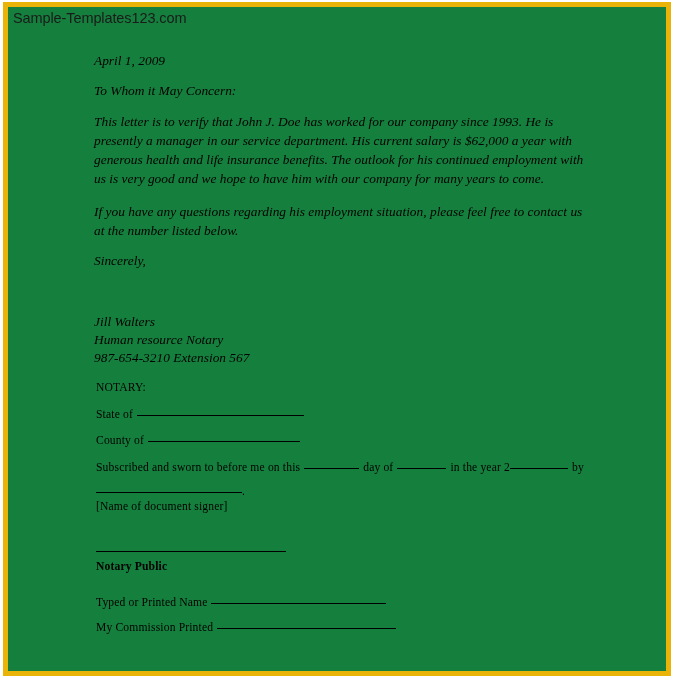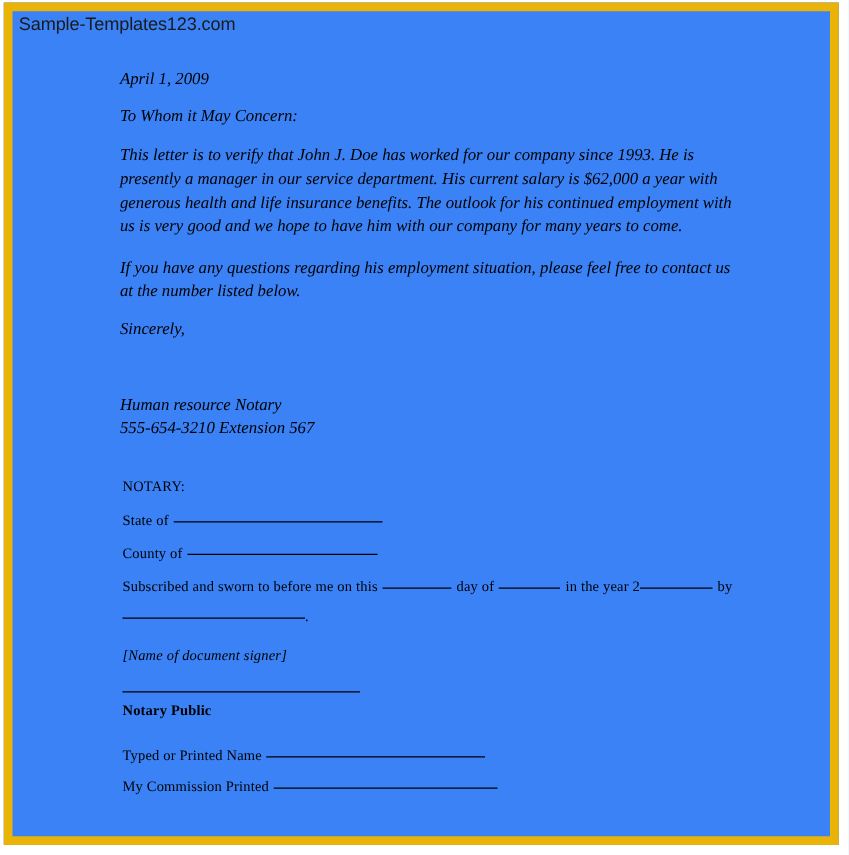--- a/index.html
+++ b/index.html
@@ -16,22 +16,22 @@
     overflow: hidden;
   }
 
   
   #page {
     position: absolute;
     left: 3px;
     top: 2px;
     width: 668px;
     height: 674px;
-    background: #3b82f6;
-    border: 7px solid #eab308;
+    background: #15803d;
+    border: 5px solid #eab308;
     box-sizing: border-box;
     overflow: hidden;
   }
 
   
   #site-header {
     position: absolute;
     left: 5px;
     top: 2px;
     font-family: "Liberation Sans", sans-serif;
@@ -104,22 +104,23 @@
     <p class="blk">This letter is to verify that John J. Doe has worked for our company since 1993. He is presently a manager in our service department.  His current salary is $62,000 a year with generous health and life insurance benefits.  The outlook for his continued employment with us is very good and we hope to have him with our company for many years to come.</p>
     <div class="gap-3"></div>
 
     <p class="blk">If you have any questions regarding his employment situation, please feel free to contact us at the number listed below.</p>
     <div class="gap-4"></div>
 
     <p class="blk">Sincerely,</p>
     <div class="gap-5"></div>
 
     <div class="sig-block">
+      <p class="blk">Jill Walters</p>
       <p class="blk">Human resource Notary</p>
-      <p class="blk">555-654-3210 Extension 567</p>
+      <p class="blk">987-654-3210 Extension 567</p>
     </div>
 
   </div>
 
   <div id="notary">
 
     <div class="nrow" style="top:0px;">NOTARY:</div>
 
     <div class="nrow" style="top:27px;">
       <span class="nrow-label">State of</span><span class="inline-gap"></span><span class="rule" style="width:167px;"></span>
@@ -128,21 +129,21 @@
     <div class="nrow" style="top:53px;">
       <span class="nrow-label">County of</span><span class="inline-gap"></span><span class="rule" style="width:152px;"></span>
     </div>
 
     <div class="nrow" style="top:80px;">
       <span>Subscribed and sworn to before me on this</span><span class="inline-gap"></span><span class="rule" style="width:55px;"></span><span class="inline-gap"></span><span>day of</span><span class="inline-gap"></span><span class="rule" style="width:49px;"></span><span class="inline-gap"></span><span>in the year 2</span><span class="rule" style="width:58px;"></span><span class="inline-gap"></span><span>by</span>
     </div>
 
     <div class="nrow" style="top:104px; width:160px;">
       <span class="rule" style="width:146px;"></span><span>.</span>
-      <div style="margin-top:17px;font-style:italic;">[Name of document signer]</div>
+      <div style="margin-top:1px;">[Name of document signer]</div>
     </div>
 
     <div class="nrow" style="top:163px; width:192px;">
       <span class="rule" style="width:190px;"></span>
       <div style="margin-top:2px;font-weight:bold;">Notary Public</div>
     </div>
 
     <div class="nrow" style="top:215px;">
       <span class="nrow-label">Typed or Printed Name</span><span class="inline-gap"></span><span class="rule" style="width:175px;"></span>
     </div>

